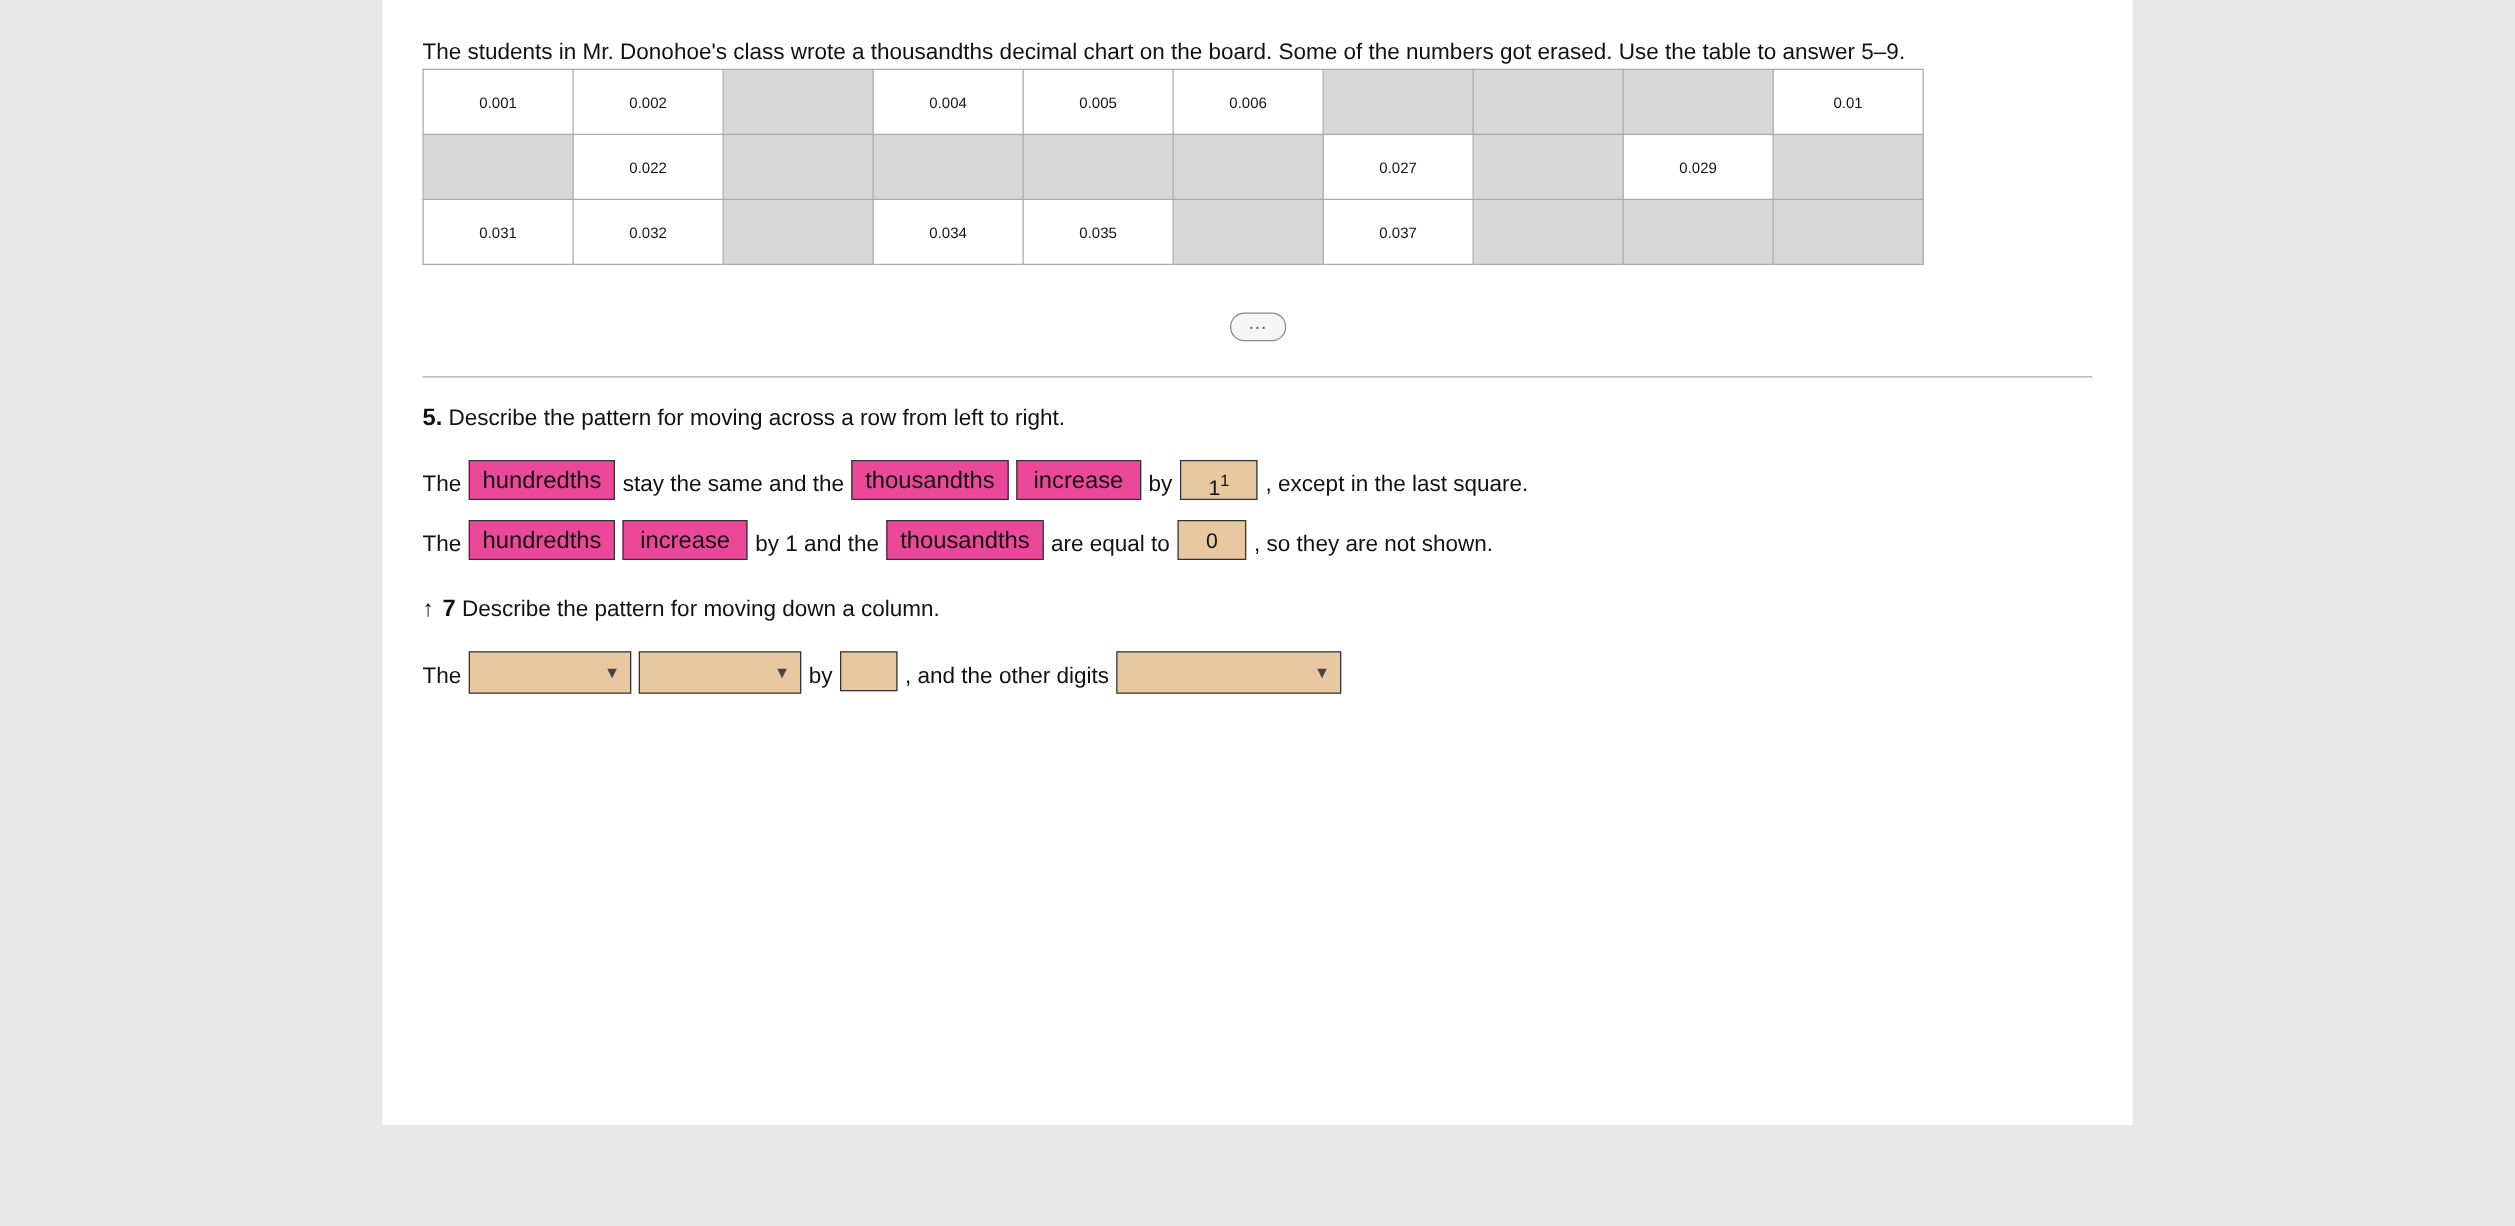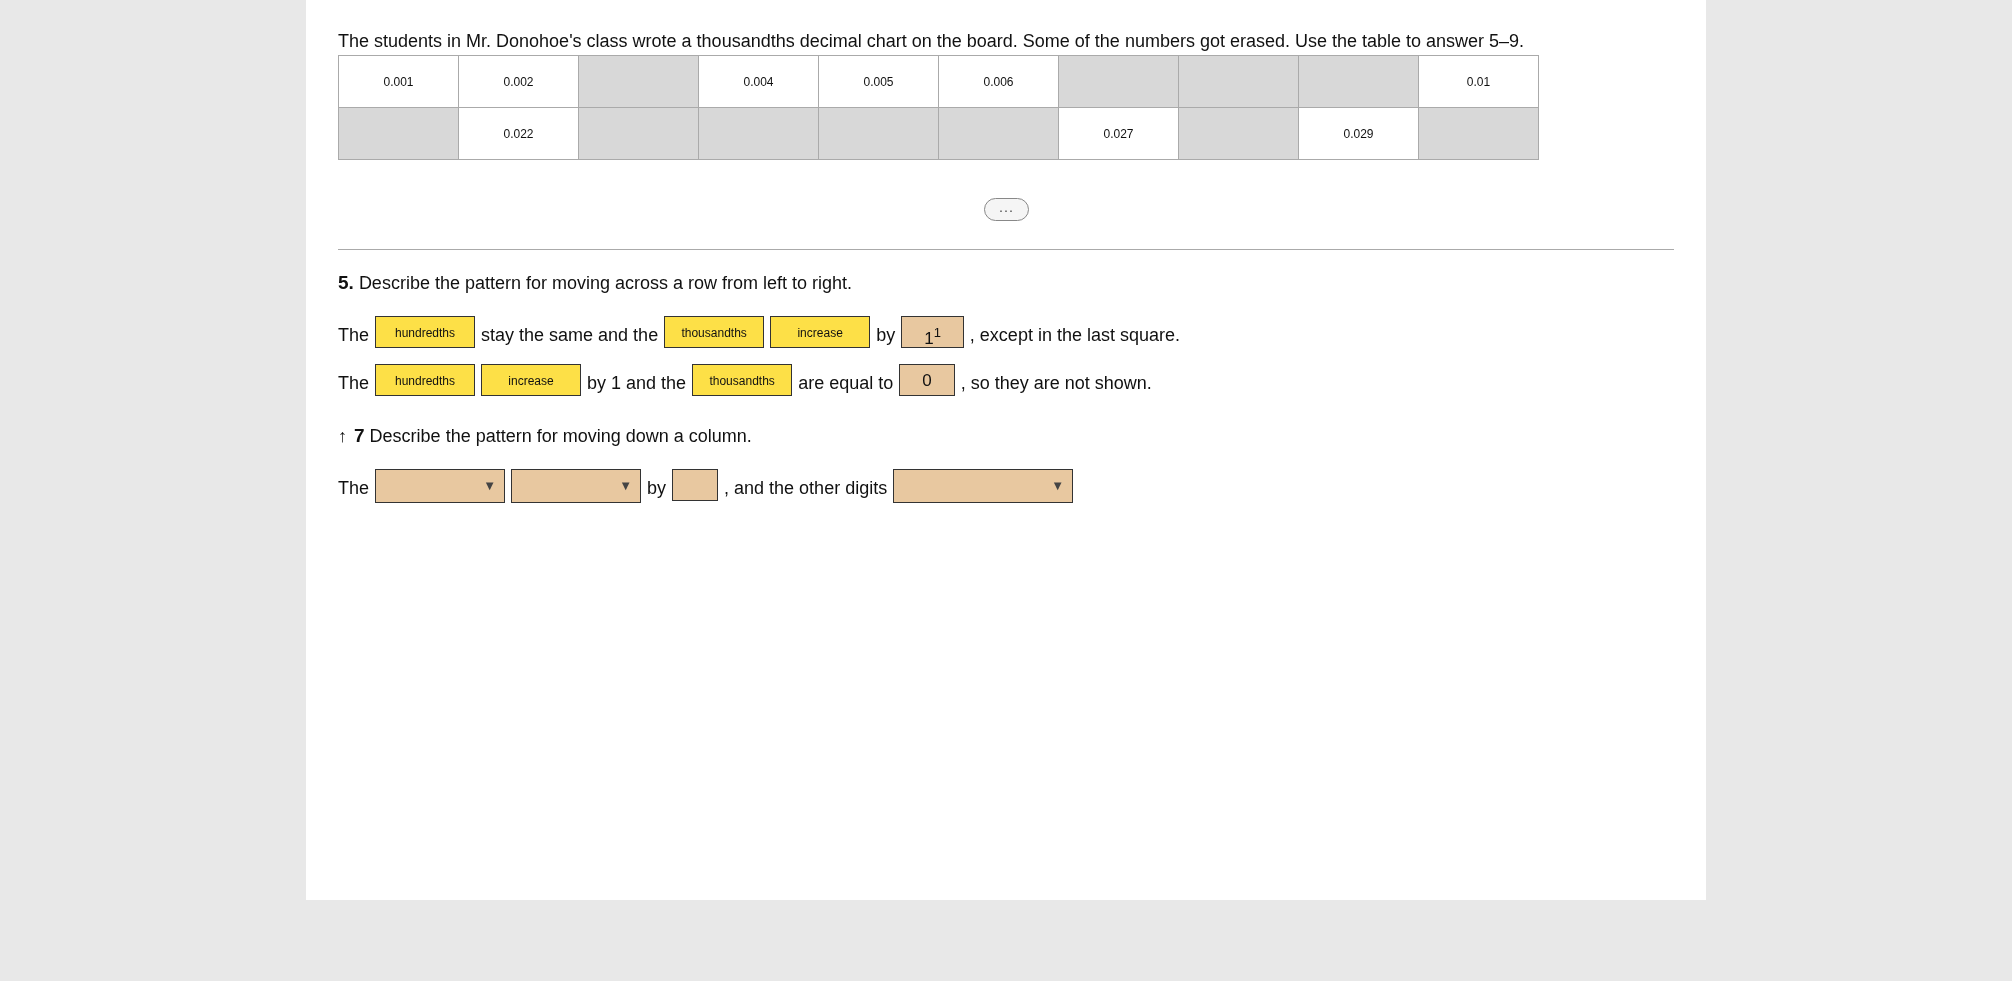--- a/index.html
+++ b/index.html
@@ -61,25 +61,25 @@
       display: flex;
       flex-wrap: wrap;
       gap: 6px;
       font-size: 18px;
       margin-top: 8px;
       line-height: 2.2;
     }
     .answer-box {
       display: inline-block;
       border: 1.5px solid #333;
-      background: #fde047;
+      background: #ec4899;
       padding: 2px 10px;
       min-width: 100px;
       height: 32px;
-      font-size: 12px;
+      font-size: 19px;
       text-align: center;
       vertical-align: middle;
       line-height: 28px;
     }
     .answer-box-small {
       display: inline-block;
       border: 1.5px solid #333;
       background: #e8c8a0;
       padding: 2px 22px;
       min-width: 32px;
@@ -169,20 +169,32 @@
           <td>0.022</td>
           <td class="empty"></td>
           <td class="empty"></td>
           <td class="empty"></td>
           <td class="empty"></td>
           <td>0.027</td>
           <td class="empty"></td>
           <td>0.029</td>
           <td class="empty"></td>
         </tr>
+        <tr>
+          <td>0.031</td>
+          <td>0.032</td>
+          <td class="empty"></td>
+          <td>0.034</td>
+          <td>0.035</td>
+          <td class="empty"></td>
+          <td>0.037</td>
+          <td class="empty"></td>
+          <td class="empty"></td>
+          <td class="empty"></td>
+        </tr>
       </tbody>
   </table>
 
   <div class="expand-row">
     <span class="expand-btn">···</span>
   </div>
 
   <hr class="section-divider">
 
   <div class="question-block">

